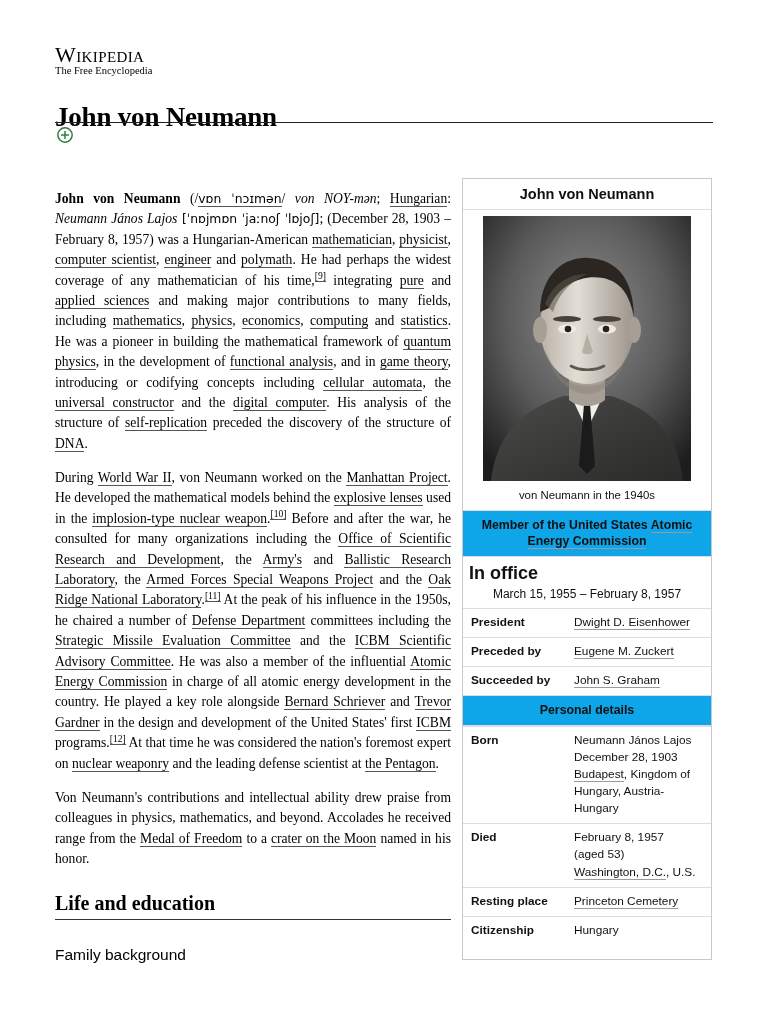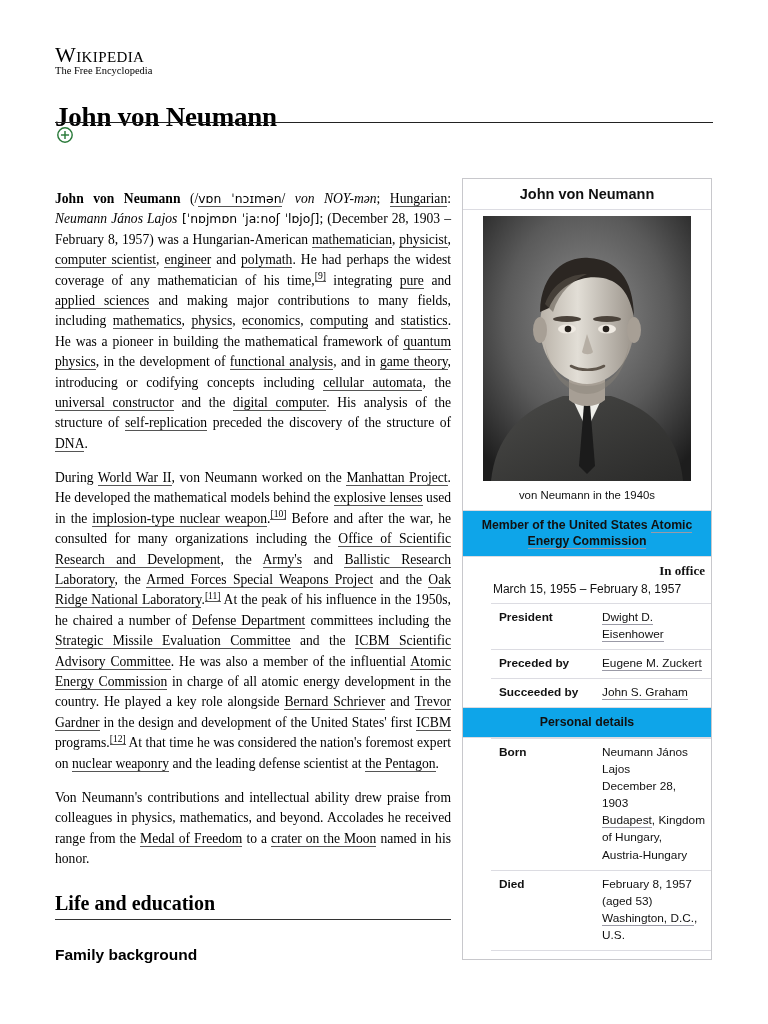--- a/index.html
+++ b/index.html
@@ -110,21 +110,21 @@
     font-size: 20px;
     font-weight: bold;
     font-family: "Liberation Serif", "DejaVu Serif", serif;
     padding-bottom: 4px;
     border-bottom: 1.4px solid #333;
     width: 396px;
   }
   h3.subsection {
     margin: 26px 0 0 0;
     font-size: 15.5px;
-    font-weight: bold;
+    font-weight: normal;
     font-family: "Liberation Sans", sans-serif;
   }
 
   
   .infobox {
     position: absolute;
     left: 462px;
     top: 178px;
     width: 250px;
     background: #ffffff;
@@ -167,35 +167,33 @@
     background: #0ea5e9;
     text-align: center;
     font-weight: bold;
     font-size: 12.3px;
     padding: 6px 8px;
     line-height: 1.35;
     border-top: 1px solid #dcdce2;
     border-bottom: 1px solid #dcdce2;
   }
   .ib-subhead {
-    text-align: right;
-    font-weight: bold;
-    font-size: 13px;
+    text-align: left;
+    font-weight: bold;
+    font-size: 18px;
     padding: 6px 6px 2px 6px;
-    font-family: Liberation Serif, serif;
   }
   .ib-centerline {
     text-align: center;
     font-size: 12px;
     padding: 1px 6px 7px 6px;
   }
   .ib-row {
     display: flex;
     border-top: 1px solid #dcdce2;
-    margin-left: 28px;
   }
   .ib-label {
     width: 107px;
     min-width: 107px;
     font-weight: bold;
     padding: 5px 6px 6px 8px;
     line-height: 1.45;
     box-sizing: border-box;
     font-size: 11.8px;
   }

